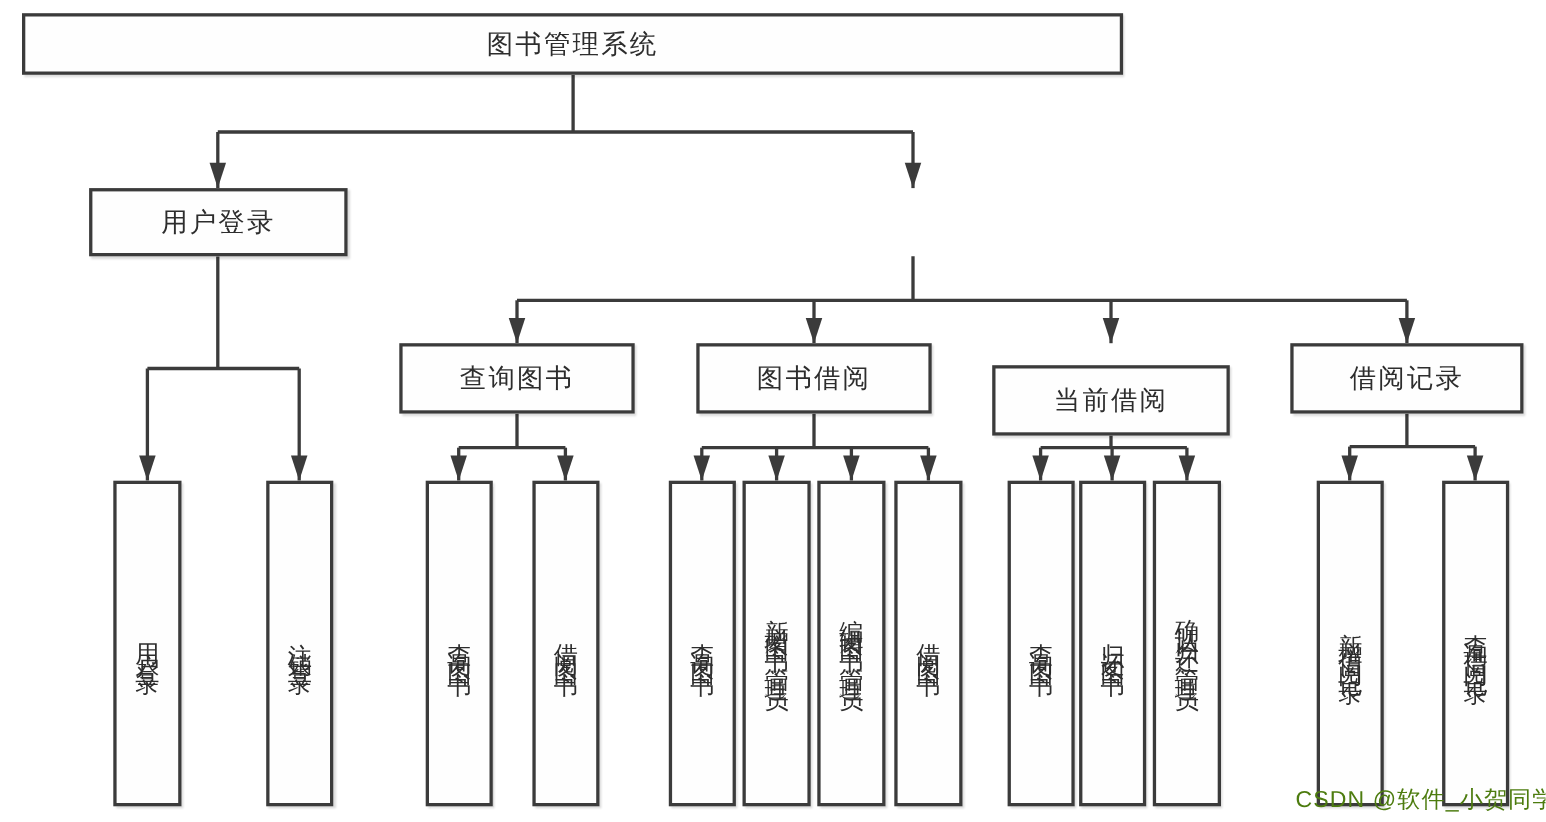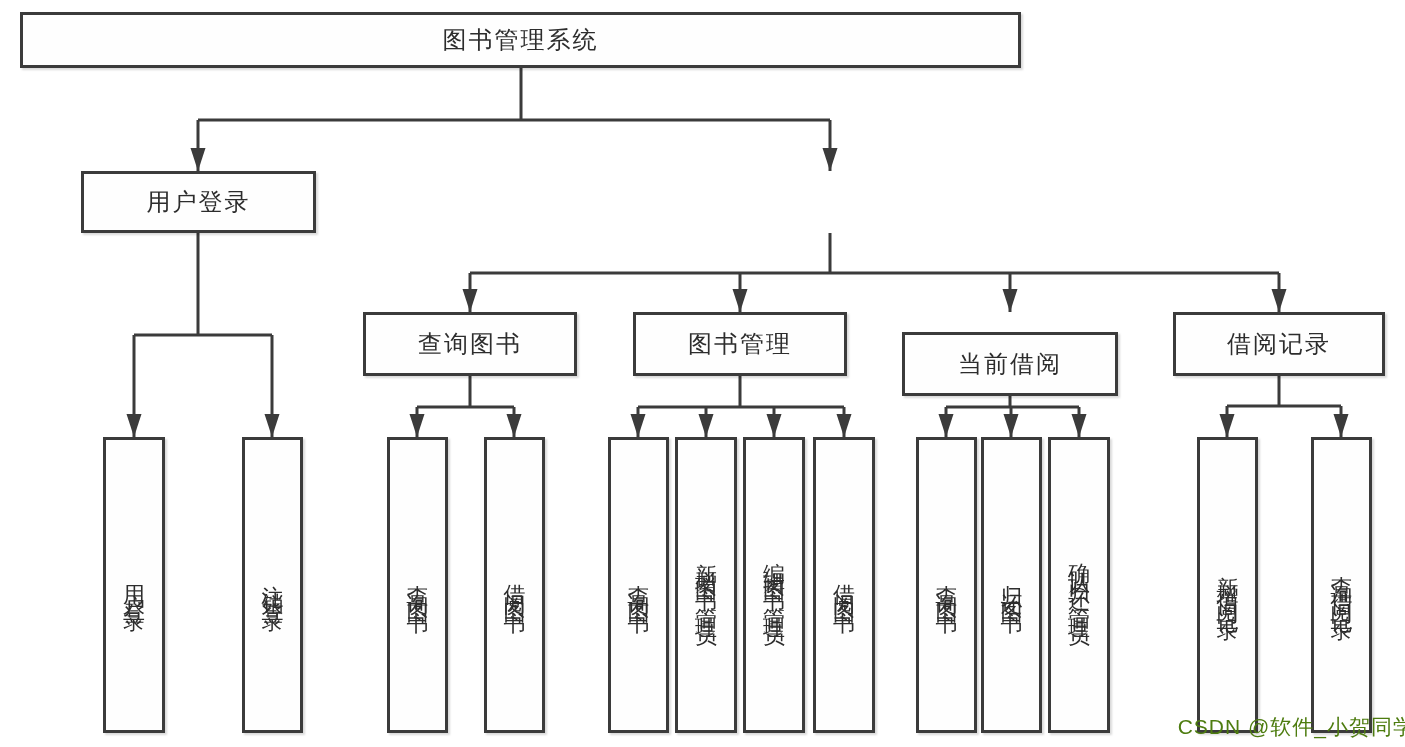--- a/index.html
+++ b/index.html
@@ -88,21 +88,21 @@
   </div>
 
   <div class="node hnode" style="left:81px; top:171px; width:235px; height:62px;">
     <span>用户登录</span>
   </div>
 
   <div class="node hnode" style="left:363px; top:312px; width:214px; height:64px;">
     <span>查询图书</span>
   </div>
   <div class="node hnode" style="left:633px; top:312px; width:214px; height:64px;">
-    <span>图书管理</span>
+    <span>图书借阅</span>
   </div>
   <div class="node hnode" style="left:902px; top:332px; width:216px; height:64px;">
     <span>当前借阅</span>
   </div>
   <div class="node hnode" style="left:1173px; top:312px; width:212px; height:64px;">
     <span>借阅记录</span>
   </div>
 
   <div class="node vnode" style="left:103px; top:437px; width:62px; height:296px;">
     <span class="vtext">用户登录</span>

